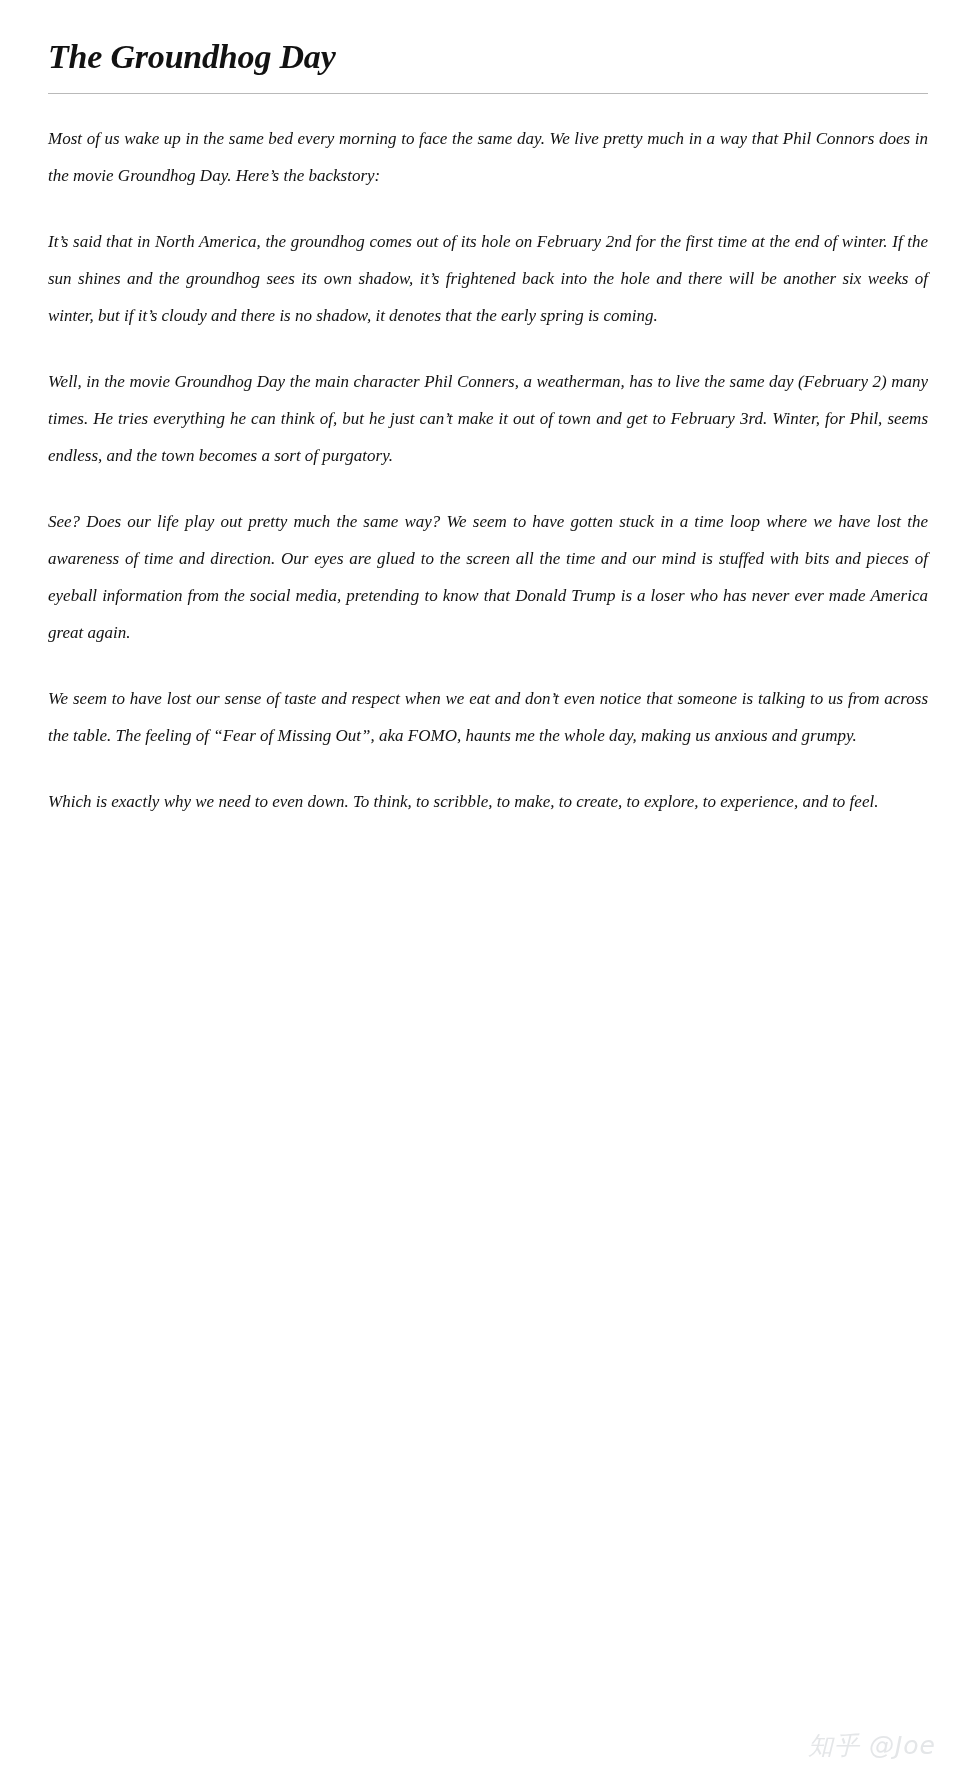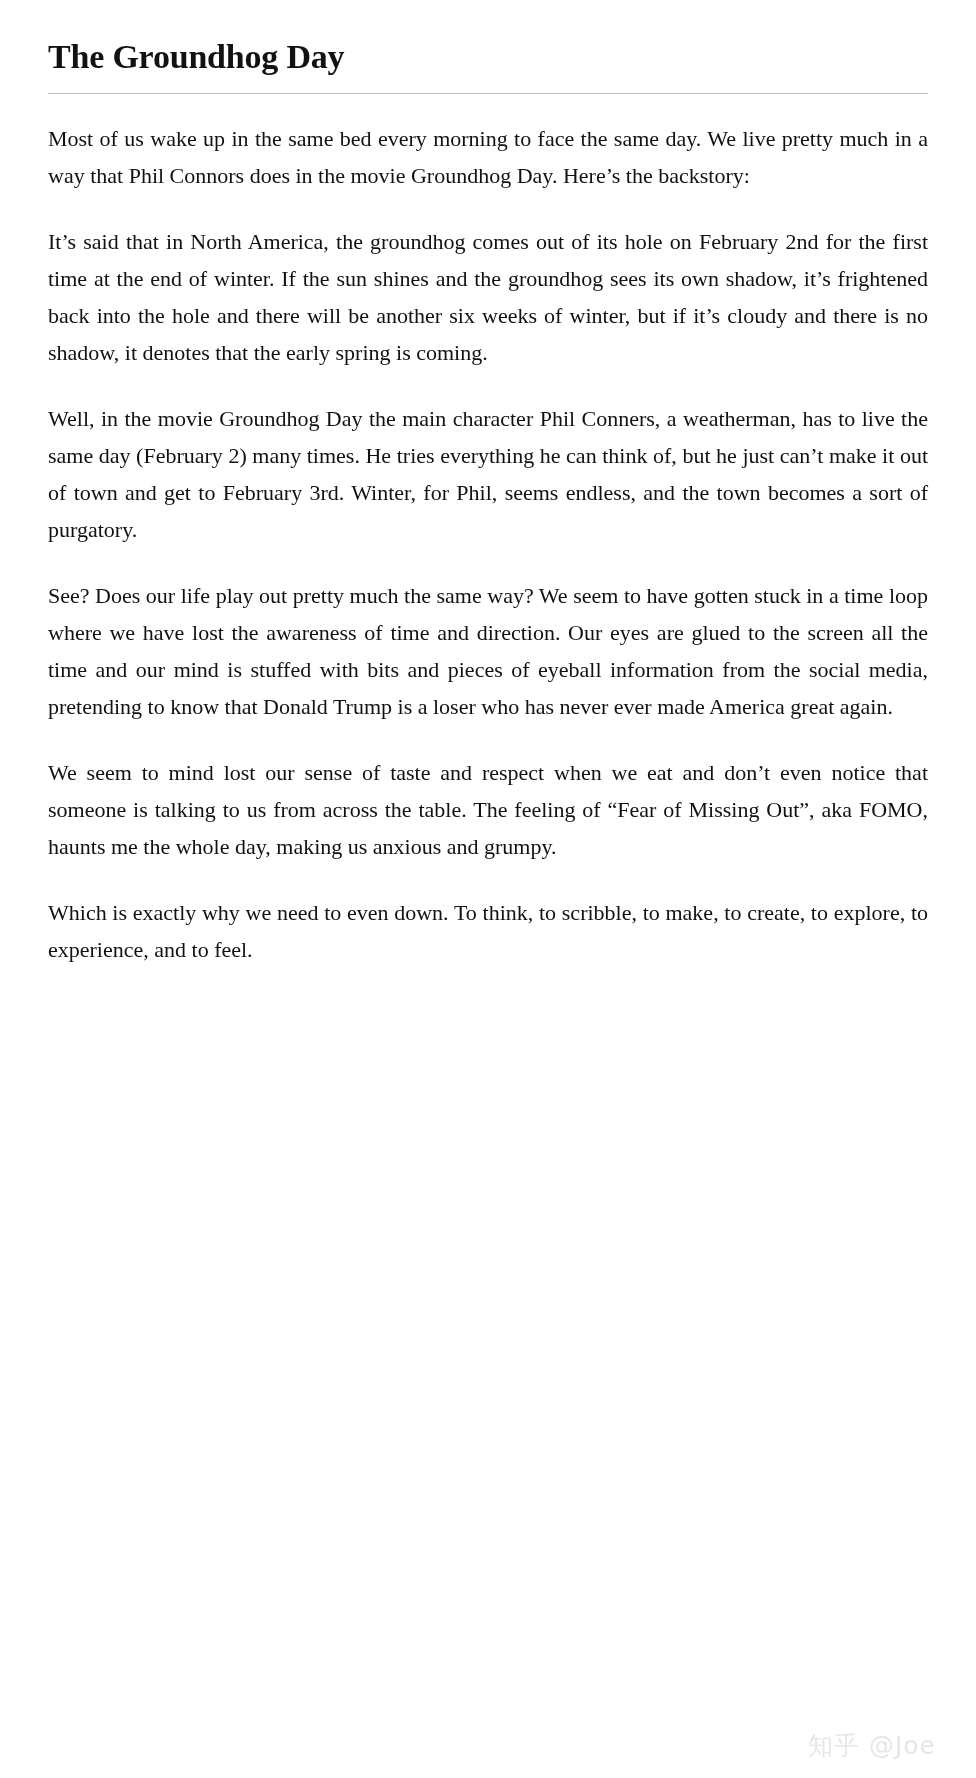--- a/index.html
+++ b/index.html
@@ -14,20 +14,21 @@
     color: #1a1a1a;
     position: relative;
     overflow: hidden;
   }
   .page {
     box-sizing: border-box;
     width: 976px;
     min-height: 1778px;
     padding: 30px 48px 2px 48px;
     position: relative;
+    font-style: italic;
   }
   .article-title {
     font-size: 34px;
     font-weight: bold;
     letter-spacing: -0.2px;
     line-height: 1.25;
     margin: 6px 0 0 0;
     color: #121212;
   }
   .title-rule {
@@ -39,21 +40,21 @@
   .article-date {
     font-size: 25px;
     font-weight: bold;
     margin: 20px 0 0 0;
     color: #121212;
   }
   .body-copy {
     margin-top: 26px;
   }
   .para {
-    font-size: 22px;
+    font-size: 17px;
     line-height: 37px;
     text-align: justify;
     text-justify: inter-word;
     margin: 0 0 29px 0;
     color: #111111;
     hyphens: none;
   }
   .para:last-child {
     margin-bottom: 0;
   }
@@ -77,19 +78,19 @@
   <h1 class="article-title">The Groundhog Day</h1>
 
   <hr class="title-rule">
 
 
   <div class="body-copy">
     <p class="para">Most of us wake up in the same bed every morning to face the same day. We live pretty much in a way that Phil Connors does in the movie Groundhog Day. Here’s the backstory:</p>
     <p class="para">It’s said that in North America, the groundhog comes out of its hole on February 2nd for the first time at the end of winter. If the sun shines and the groundhog sees its own shadow, it’s frightened back into the hole and there will be another six weeks of winter, but if it’s cloudy and there is no shadow, it denotes that the early spring is coming.</p>
     <p class="para">Well, in the movie Groundhog Day the main character Phil Conners, a weatherman, has to live the same day (February 2) many times. He tries everything he can think of, but he just can’t make it out of town and get to February 3rd. Winter, for Phil, seems endless, and the town becomes a sort of purgatory.</p>
     <p class="para">See? Does our life play out pretty much the same way? We seem to have gotten stuck in a time loop where we have lost the awareness of time and direction. Our eyes are glued to the screen all the time and our mind is stuffed with bits and pieces of eyeball information from the social media, pretending to know that Donald Trump is a loser who has never ever made America great again.</p>
-    <p class="para">We seem to mind lost our sense of taste and respect when we eat and don’t even notice that someone is talking to us from across the table. The feeling of “Fear of Missing Out”, aka FOMO, haunts me the whole day, making us anxious and grumpy.</p>
+    <p class="para">We seem to have lost our sense of taste and respect when we eat and don’t even notice that someone is talking to us from across the table. The feeling of “Fear of Missing Out”, aka FOMO, haunts me the whole day, making us anxious and grumpy.</p>
     <p class="para">Which is exactly why we need to even down. To think, to scribble, to make, to create, to explore, to experience, and to feel.</p>
   </div>
 
   <div class="watermark">知乎 @Joe</div>
 
 </div>
 
 </body></html>

